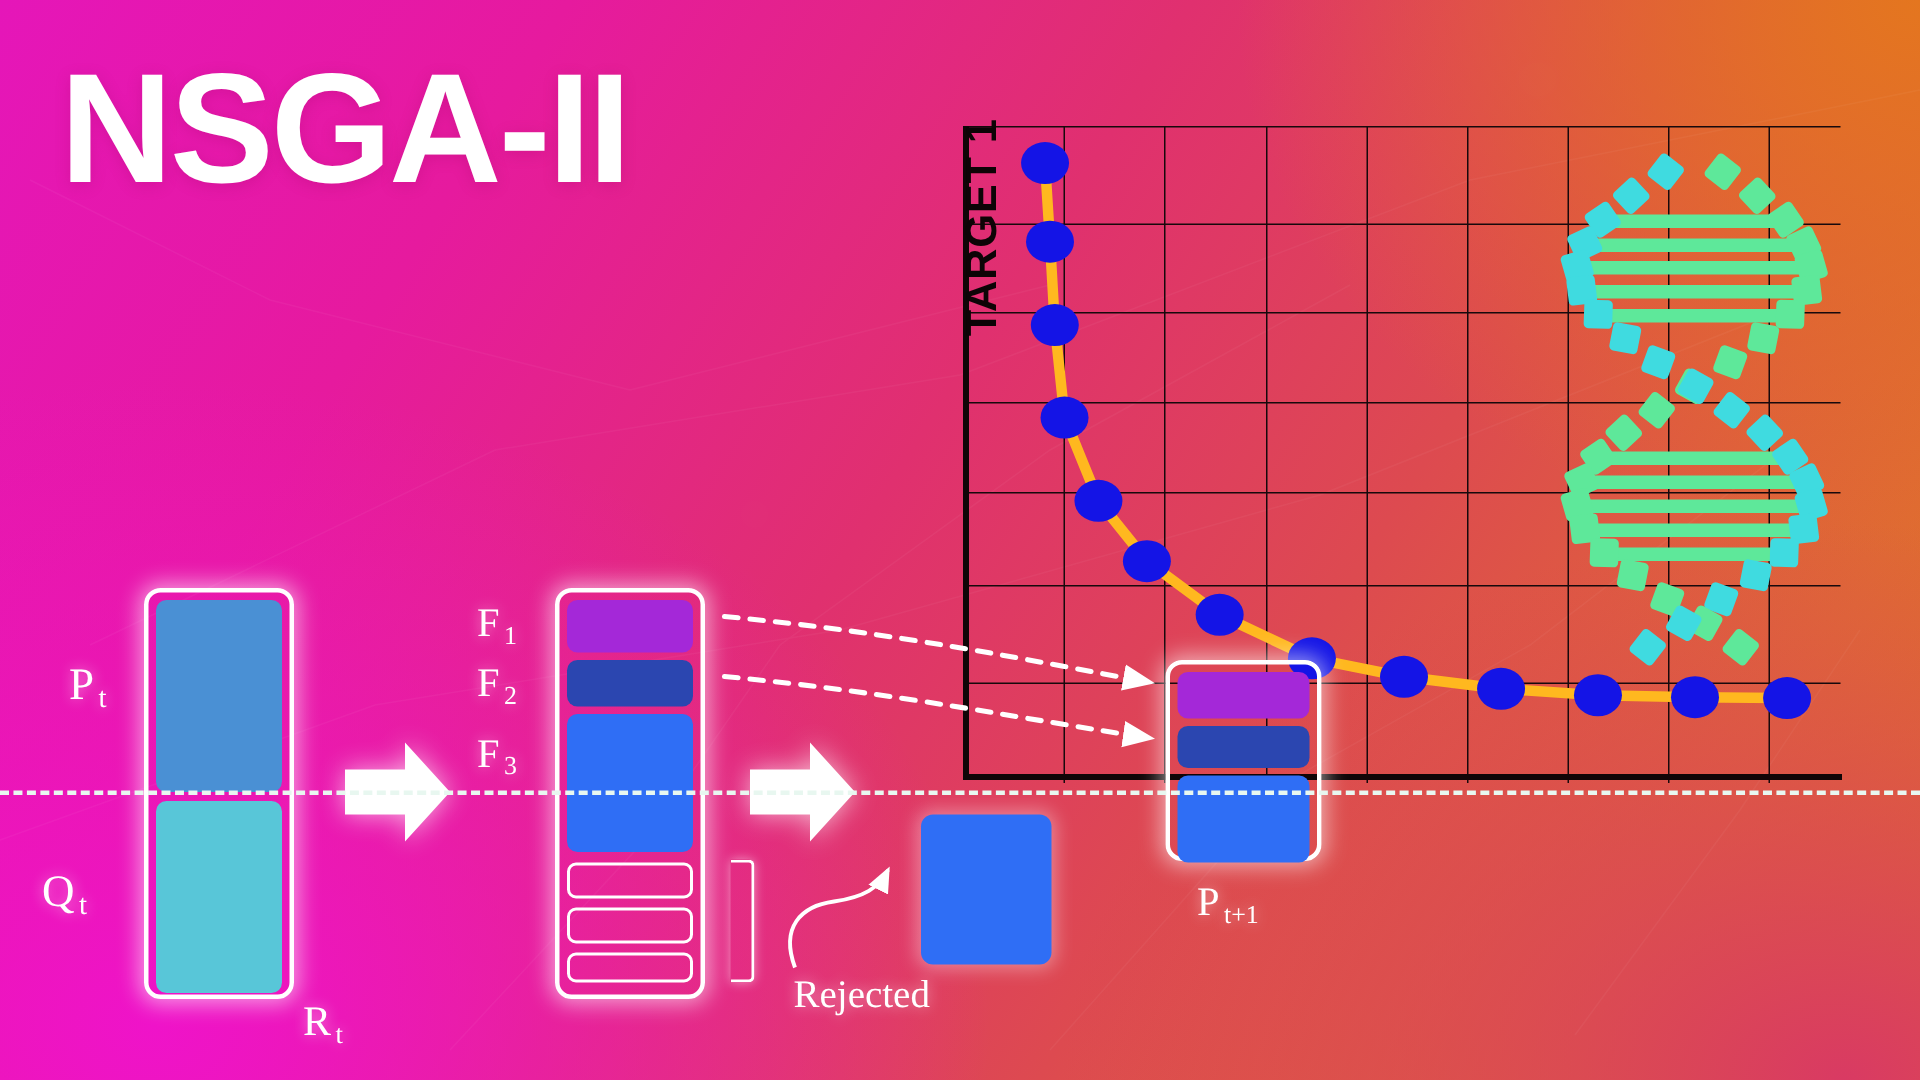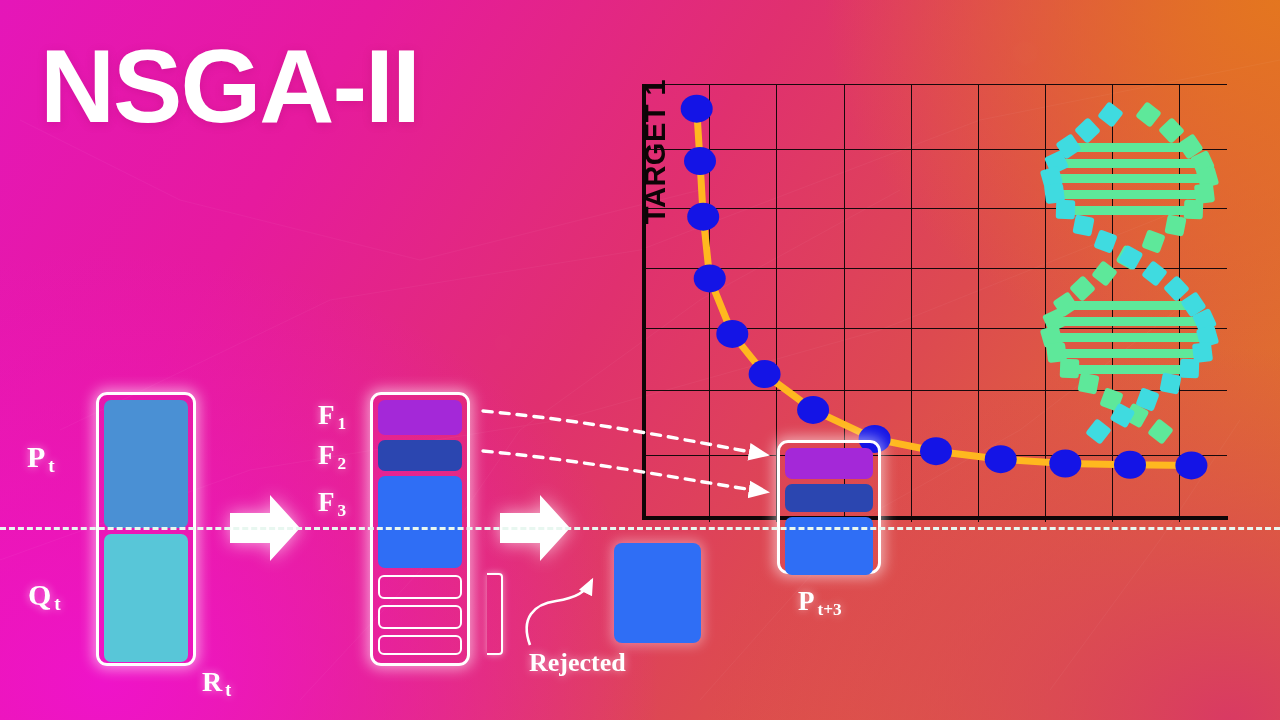--- a/index.html
+++ b/index.html
@@ -56,21 +56,21 @@
   .popbox {
     position:absolute; border:3px solid #fff; border-radius:11px;
     box-shadow:0 0 14px 3px rgba(255,255,255,.55);
     padding:5px;
   }
   .seg { border-radius:7px; width:100%; }
   .segout { border:2.5px solid #fff; border-radius:6px; width:100%; background:transparent; }
 
   .lbl {
     position:absolute; color:#fff; font-family:"Liberation Serif", serif;
-    font-weight:bold; text-shadow:0 0 9px rgba(255,255,255,.55);
+    font-weight:normal; text-shadow:0 0 9px rgba(255,255,255,.55);
     white-space:nowrap;
   }
   .lbl sub { font-size:.64em; vertical-align:baseline; position:relative; top:.28em; padding-left:3px; }
 
   
   .bigarrow { position:absolute; filter:drop-shadow(0 0 9px rgba(255,255,255,.65)); }
   #hdash {
     position:absolute; left:0; top:527px; width:1280px; height:0;
     border-top:3px dashed #e8f7f0;
   }
@@ -198,21 +198,21 @@
     <div class="nuc" style="left: 106.627px; top: 301.15px; background: rgb(94, 232, 154); transform: rotate(209deg);"></div>
     <div class="nuc" style="left: 93.3728px; top: 301.15px; background: rgb(63, 219, 224); transform: rotate(209deg);"></div>
     <div class="nuc" style="left: 130.882px; top: 317px; background: rgb(94, 232, 154); transform: rotate(218deg);"></div>
     <div class="nuc" style="left: 69.1175px; top: 317px; background: rgb(63, 219, 224); transform: rotate(218deg);"></div>
   </div>
 
 <div class="popbox" style="left:96px; top:392px; width:100px; height:274px;">
   <div class="seg" style="height:128px; background:#4a90d4;"></div>
   <div class="seg" style="height:128px; background:#58c6d8; margin-top:6px;"></div>
 </div>
-<div class="lbl" style="left:27px; top:440px; font-size:30px;">
+<div class="lbl" style="left:46px; top:440px; font-size:30px;">
   <span>P</span><sub>t</sub>
 </div>
 <div class="lbl" style="left:28px; top:578px; font-size:30px;">
   <span>Q</span><sub>t</sub>
 </div>
 <div class="lbl" style="left:202px; top:666px; font-size:28px;">
   <span>R</span><sub>t</sub>
 </div>
 
 <svg class="bigarrow" style="left:228px; top:493px;" width="74" height="70" viewBox="0 0 74 70">
@@ -246,21 +246,21 @@
 <div style="position:absolute; left:614px; top:543px; width:87px; height:100px;
             background:#2f6ef5; border-radius:8px; box-shadow:0 0 12px 3px rgba(255,255,255,.35);"></div>
 <div class="lbl" style="left:529px; top:648px; font-size:26px;">Rejected</div>
 
 <div class="popbox" style="left:777px; top:440px; width:104px; height:134px;">
   <div class="seg" style="height:31px; background:#a428d8;"></div>
   <div class="seg" style="height:28px; background:#2b46b0; margin-top:5px;"></div>
   <div class="seg" style="height:58px; background:#2f6ef5; margin-top:5px;"></div>
 </div>
 <div class="lbl" style="left:798px; top:586px; font-size:27px;">
-  <span>P</span><sub>t+3</sub>
+  <span>P</span><sub>t+1</sub>
 </div>
 
 <svg id="dashsvg">
   <defs>
     <marker id="wtip" markerWidth="7" markerHeight="7" refX="5.4" refY="3.1" orient="auto">
       <path d="M0,0.5 L6.3,3.1 L0,5.7 z" fill="#ffffff"></path>
     </marker>
     <marker id="wtip2" markerWidth="8" markerHeight="8" refX="5.6" refY="3.4" orient="auto">
       <path d="M0,0.6 L6.6,3.4 L0,6.2 z" fill="#ffffff"></path>
     </marker>

